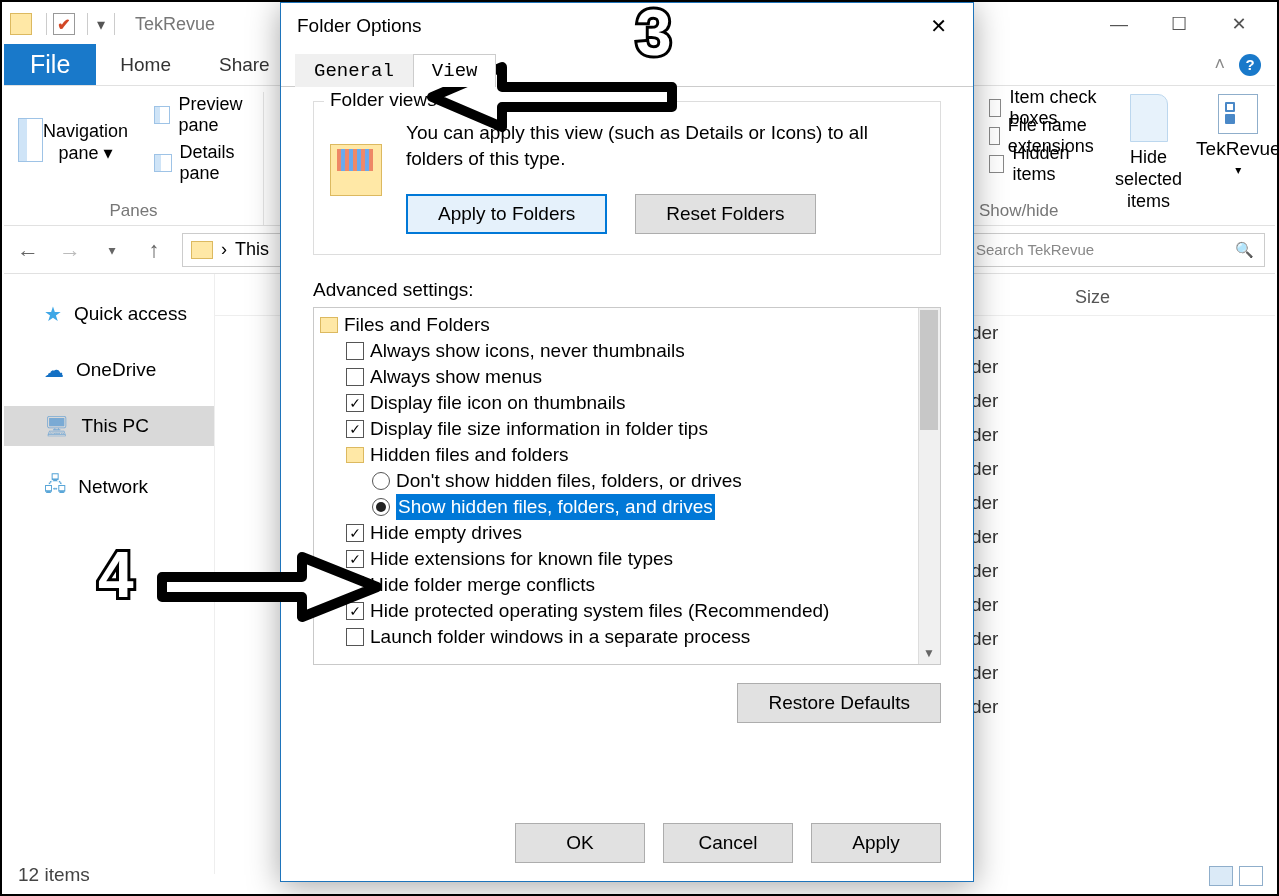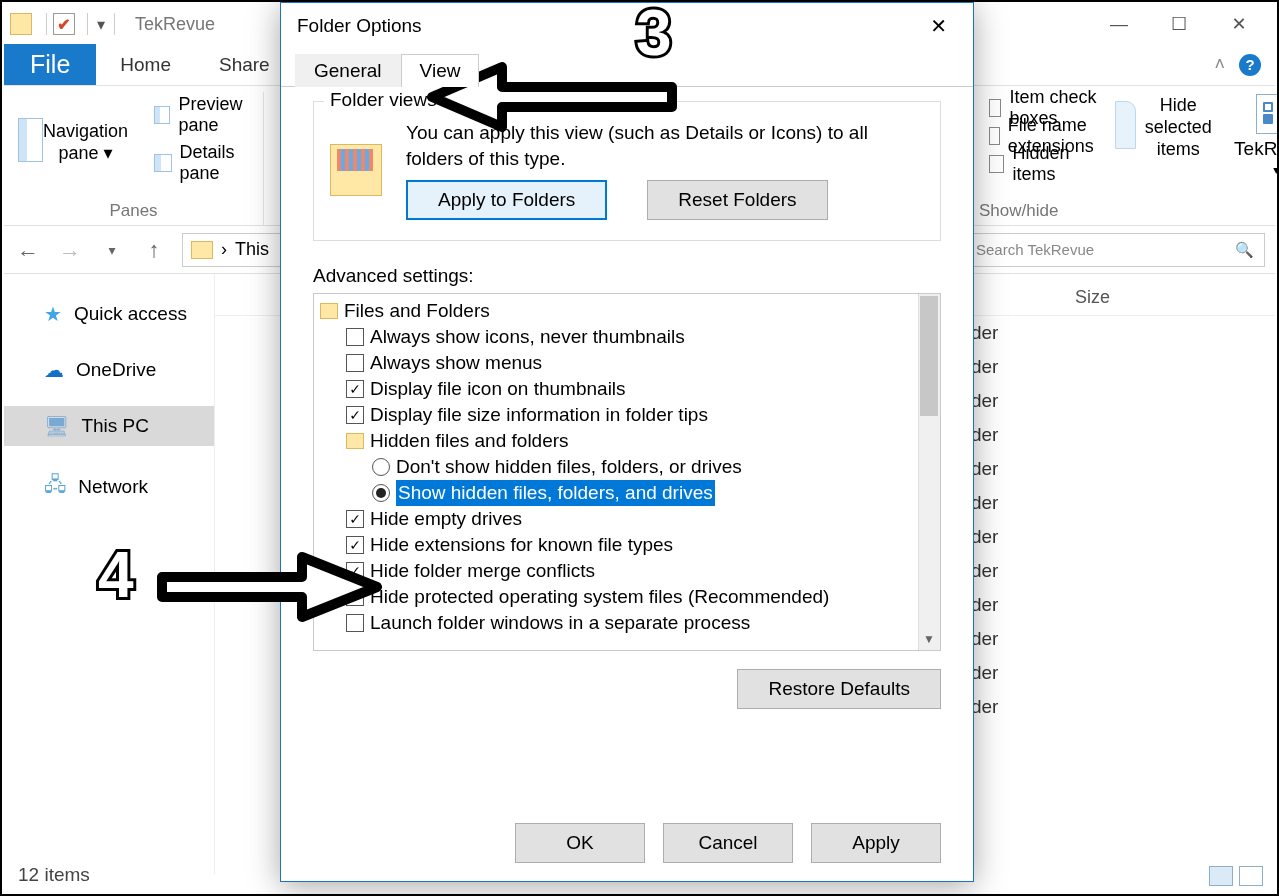--- a/index.html
+++ b/index.html
@@ -22,21 +22,21 @@
 .chev-up{color:#888;font-size:18px;}
 .ribbon-body{height:140px;border-bottom:1px solid #e1e1e1;display:flex;padding-top:6px;}
 .rgroup{border-right:1px solid #e5e5e5;padding:2px 14px 0 14px;display:flex;flex-direction:column;position:relative;}
 .rgroup .glabel{position:absolute;bottom:4px;left:0;right:0;text-align:center;color:#777;font-size:17px;}
 .navpane-btn{display:flex;flex-direction:row;align-items:center;width:110px;}
 .navpane-btn .nav-ico{width:60px;height:44px;border:1px solid #9ec3e6;background:linear-gradient(to right,#cfe4f7 35%,#fff 35%);margin-bottom:4px;}
 .navpane-btn span{font-size:18px;text-align:center;line-height:22px;}
 .smallrow{display:flex;align-items:center;gap:8px;font-size:18px;margin-bottom:6px;}
 .smallrow .mini-ico{width:24px;height:18px;border:1px solid #9ec3e6;background:linear-gradient(to right,#cfe4f7 35%,#fff 35%);}
 .rgroup2{padding-left:16px;}
-.hide-btn{display:flex;flex-direction:row;align-items:center;width:130px;text-align:center;}
+.hide-btn{display:flex;flex-direction:column;align-items:center;width:130px;text-align:center;}
 .hide-btn .doc-ico{width:38px;height:48px;background:#e7f2fb;border:1px solid #bcd7ee;border-top-right-radius:10px;margin-bottom:4px;}
 .options-btn{width:90px;text-align:center;}
 .options-btn .opt-ico{width:40px;height:40px;border:1px solid #8faecb;background:#fff;margin:0 auto 4px;position:relative;}
 .options-btn .opt-ico::before{content:"";position:absolute;left:6px;top:7px;width:6px;height:6px;border:2px solid #4a88c7;border-radius:1px;}
 .options-btn .opt-ico::after{content:"";position:absolute;left:6px;top:19px;width:6px;height:6px;border:2px solid #4a88c7;border-radius:1px;box-shadow:0 12px 0 -0px #4a88c7 inset;}
 .checkline{display:flex;align-items:center;gap:8px;font-size:18px;height:28px;}
 .checkline .cb{width:18px;height:18px;border:1px solid #888;}
 .addrbar{height:48px;display:flex;align-items:center;padding:0 10px;gap:14px;border-bottom:1px solid #e1e1e1;}
 .addrbar .arrow{font-size:22px;color:#666;width:28px;text-align:center;}
 .addrbar .arrow.disabled{color:#bbb;}
@@ -59,30 +59,30 @@
 .colhead .c3{width:200px;}
 .rows .r{font-size:19px;color:#333;padding:6px 0 6px 20px;}
 .statusbar{position:absolute;bottom:6px;left:14px;font-size:19px;color:#444;}
 .status-icons{position:absolute;bottom:6px;right:12px;display:flex;gap:6px;}
 .status-icons div{width:24px;height:20px;border:1px solid #8faecb;}
 
 .dialog{position:absolute;left:278px;top:0;width:694px;height:880px;background:#fff;border:1px solid #1e74bb;box-shadow:0 4px 30px rgba(0,0,0,.35);}
 .dlg-title{height:46px;display:flex;align-items:center;padding:0 16px;font-size:19px;}
 .dlg-title .xbtn{margin-left:auto;font-size:20px;padding:4px 10px;}
 .tabstrip{display:flex;height:38px;background:#fff;border-bottom:1px solid #ccc;margin:0 0 0 0;padding-left:14px;align-items:flex-end;}
-.tabstrip .t{padding:5px 18px;font-size:19px;border:1px solid transparent;border-bottom:none;background:#f0f0f0;position:relative;top:1px;}
+.tabstrip .t{padding:5px 18px;font-size:19px;border:1px solid transparent;border-bottom:none;background:#f0f0f0;position:relative;top:1px;font-family:Liberation Mono, monospace;}
 .tabstrip .t.active{background:#fff;border-color:#ccc;z-index:2;}
 .dlg-body{padding:14px 32px 10px 32px;}
 .groupbox{border:1px solid #ddd;padding:18px 16px 20px 16px;position:relative;margin-bottom:24px;}
 .groupbox .legend{position:absolute;top:-13px;left:10px;background:#fff;padding:0 6px;font-size:19px;}
 .gb-inner{display:flex;gap:24px;}
 .gb-inner .fimg{width:52px;height:52px;background:#ffe8a6;border:1px solid #dcb960;position:relative;margin-top:24px;}
 .gb-inner .fimg::after{content:"";position:absolute;top:4px;left:6px;width:36px;height:22px;background:repeating-linear-gradient(90deg,#e86,#e86 4px,#6ae 4px,#6ae 8px);}
 .gb-text{font-size:19px;line-height:26px;flex:1;}
-.btnrow{display:flex;gap:40px;margin-top:8px;}
+.btnrow{display:flex;gap:28px;margin-top:22px;}
 .win-btn{height:40px;padding:0 30px;font-size:19px;background:#e1e1e1;border:1px solid #adadad;display:inline-flex;align-items:center;justify-content:center;cursor:default;}
 .win-btn.primary{background:#e5f1fb;border:2px solid #0078d7;}
 .adv-label{font-size:19px;margin-bottom:6px;}
 .treebox{border:1px solid #c9c9c9;height:358px;overflow:hidden;position:relative;}
 .treebox .scrollbar{position:absolute;right:0;top:0;bottom:0;width:22px;background:#f0f0f0;border-left:1px solid #ddd;}
 .treebox .thumb{position:absolute;right:2px;top:2px;width:18px;height:120px;background:#c7c7c7;}
 .treebox .arrw{position:absolute;right:0;width:22px;height:22px;display:flex;align-items:center;justify-content:center;color:#666;font-size:12px;}
 .treebox .arrw.up{top:0;} .treebox .arrw.dn{bottom:0;}
 .tree{padding:4px 24px 4px 6px;font-size:19px;line-height:26px;}
 .tree .row{display:flex;align-items:center;gap:6px;white-space:nowrap;}

